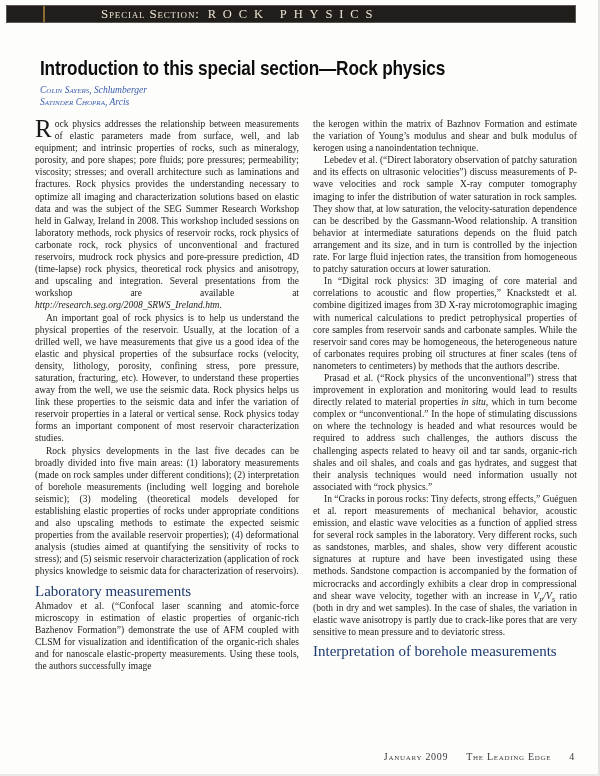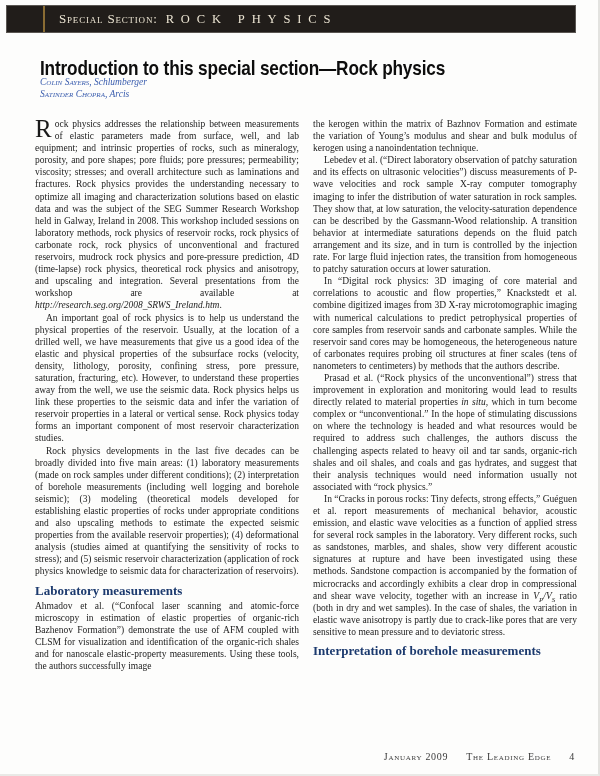--- a/index.html
+++ b/index.html
@@ -5,63 +5,63 @@
   html,body { margin:0; padding:0; background:#ffffff; }
   .page {
     position:relative; width:600px; height:776px; overflow:hidden;
     background:#fdfdfc;
     border-right:2px solid #e3e3e0; border-bottom:2px solid #e9e9e6;
     font-family:"Liberation Serif", serif;
     box-sizing:border-box;
   }
   
   .topbar {
-    position:absolute; left:6px; right:22px; top:5px; height:28px;
+    position:absolute; left:6px; right:22px; top:5px; height:18px;
     background:#211d1a; display:flex; align-items:center;
-    border:1px solid #5a5652; box-sizing:border-box;
+    border:1px solid #5a5652; box-sizing:border-box;padding-left:42px;
   }
   .gold-rule { position:absolute; left:36px; top:0; bottom:0; width:2px; background:#8a6c33; }
   .bar-label {
     margin-left:52px; color:#ece5d3; font-variant:small-caps;
     font-size:13px; letter-spacing:0.8px; white-space:nowrap;
   }
   .bar-title {
     margin-left:8px; color:#ece5d3; font-size:12.5px;
     letter-spacing:0.55em; white-space:nowrap;
   }
   
   .article-title {
     position:absolute; left:40px; top:56px;
     font-family:"Liberation Sans", sans-serif; font-weight:bold;
     font-size:20.5px; letter-spacing:-0.2px; color:#0d0d0d;
     transform:scaleX(0.84); transform-origin:left top; white-space:nowrap;
   }
   .authors {
-    position:absolute; left:40px; top:77px;
+    position:absolute; left:40px; top:85px;
     color:#3a5dae; font-style:italic; font-size:9.5px; line-height:11.5px;
   }
   .author-name { font-variant:small-caps; font-style:italic; }
   
   .columns {
     position:absolute; left:35px; top:118px;
     display:flex; gap:14px;
   }
   .col {
     width:264px; text-align:justify; color:#222;
     font-size:9.5px; line-height:12.1px;
   }
   .col p { margin:0; }
   .col p.indent { text-indent:11px; }
   .dropcap {
     float:left; font-size:25px; line-height:20px;
     padding:1px 3px 0 0; color:#1a1a1a;
   }
   .section-heading {
-    color:#1c3a6e; font-size:13px; line-height:12px;
-    font-weight:bold; margin:7px 0 3px 0;
+    color:#1c3a6e; font-size:15px; line-height:12px;
+    font-weight:normal; margin:7px 0 3px 0;
   }
   sub { font-size:7px; line-height:0; }
   
   .footer {
     position:absolute; right:23px; bottom:12px;
     display:flex; gap:18px; align-items:center;
     font-variant:small-caps; font-size:10px; letter-spacing:0.7px; color:#3b3b3b;
   }
 </style>
 </head>

